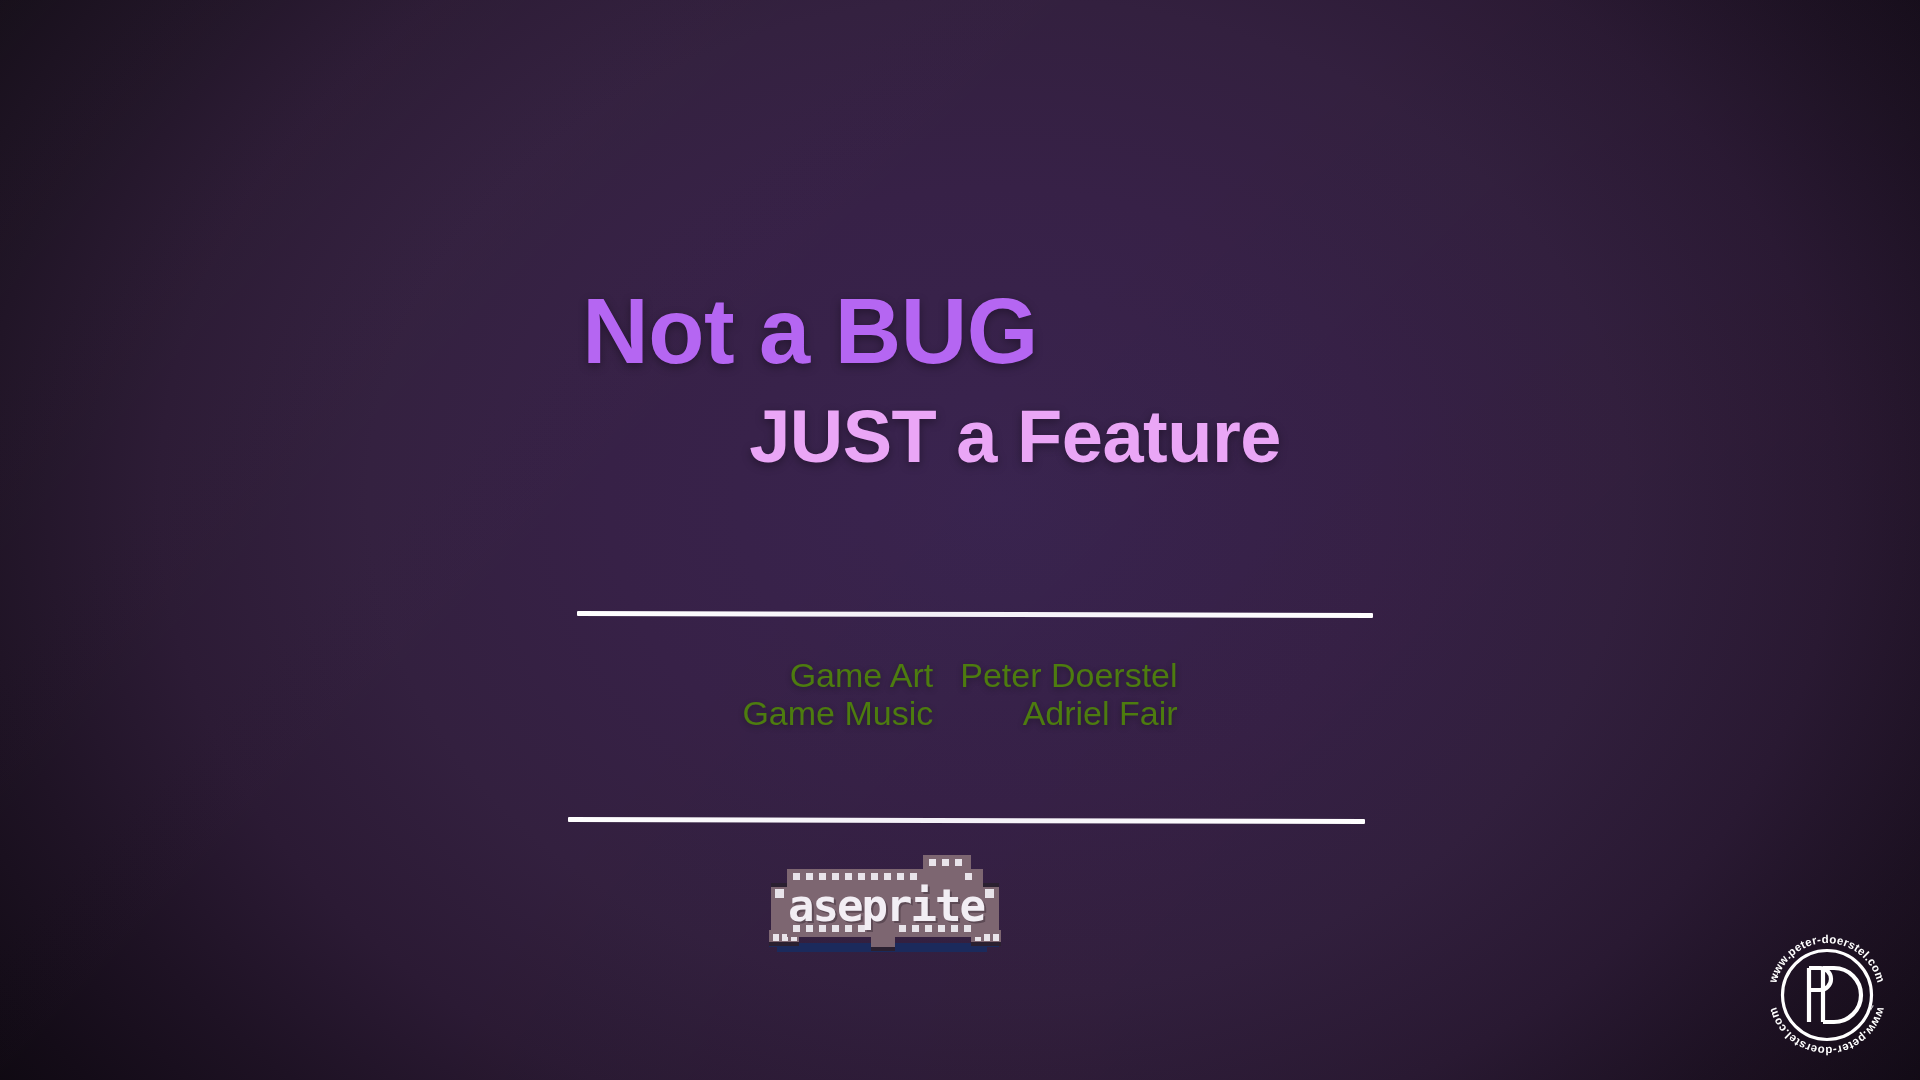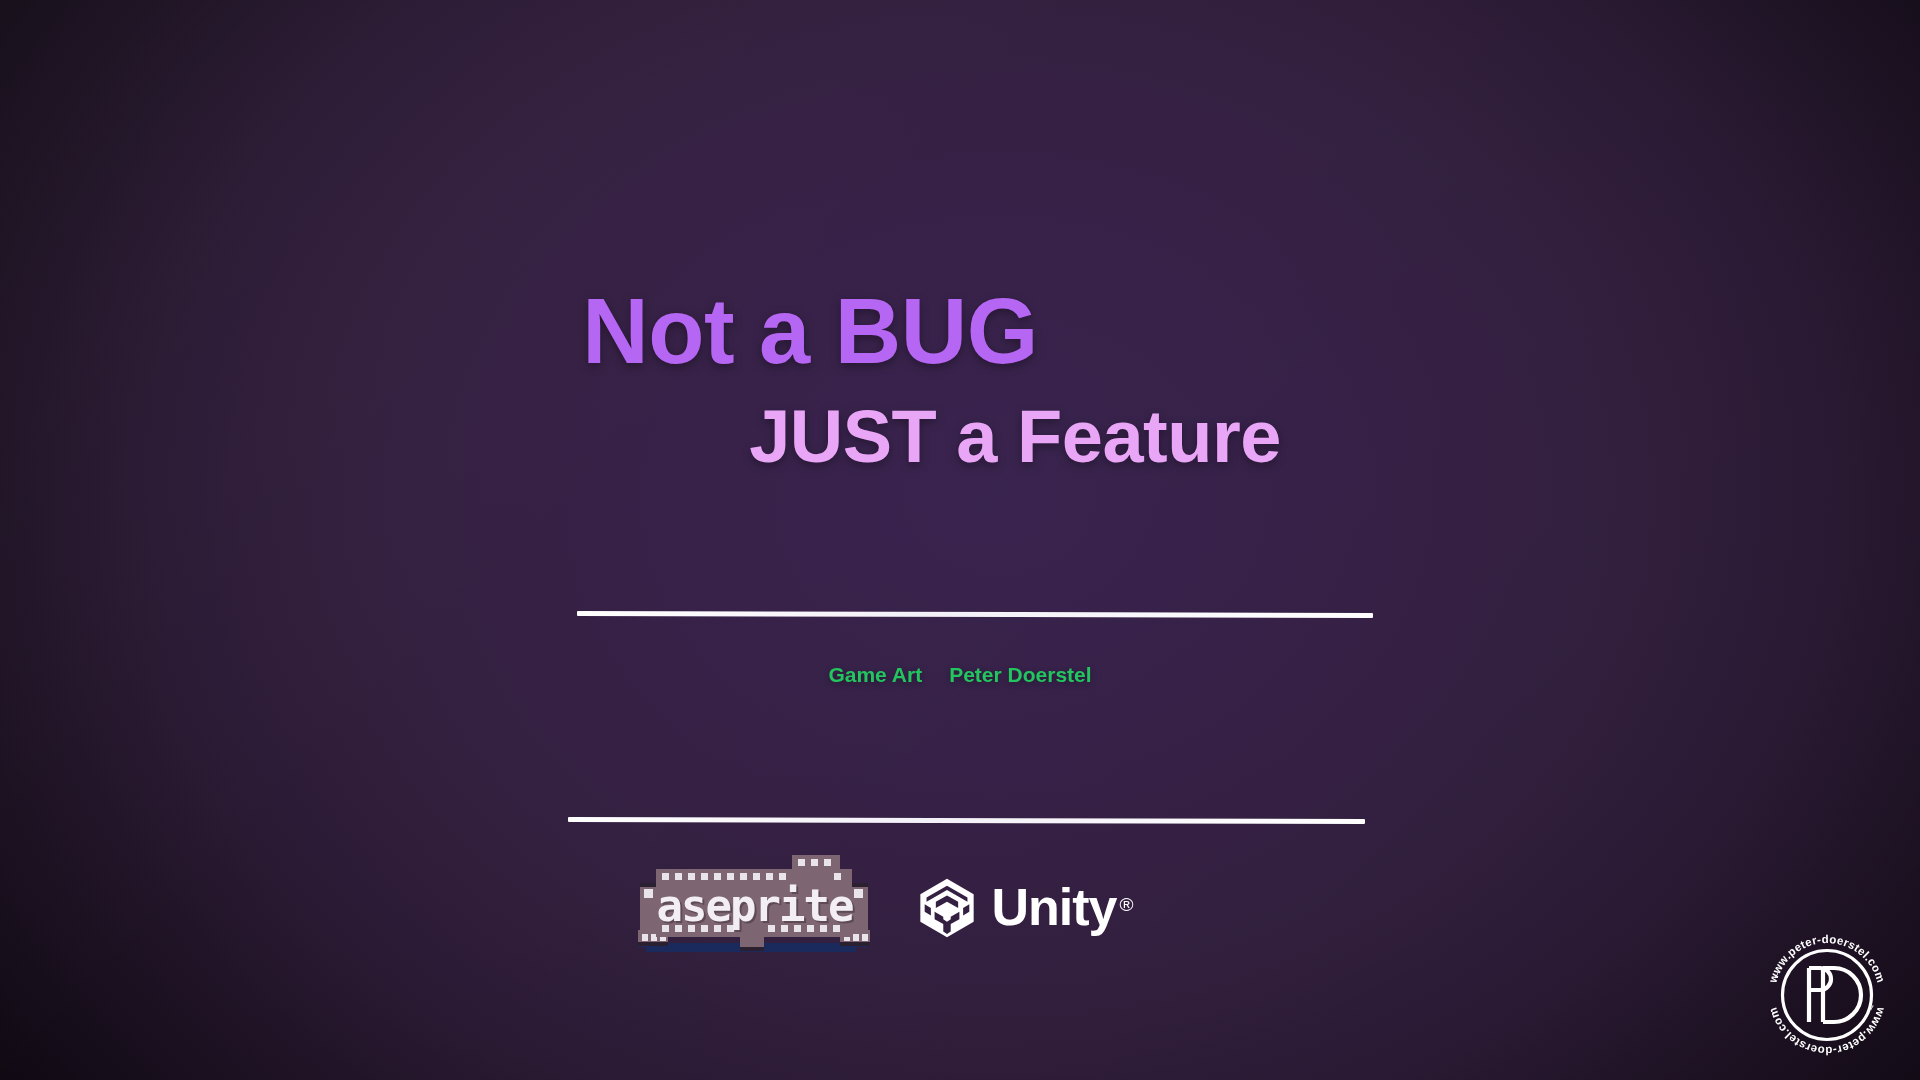--- a/index.html
+++ b/index.html
@@ -80,23 +80,23 @@
   
   #credits {
     position:absolute;
     left:0; right:0;
     top:656px;
     display:flex;
     justify-content:center;
   }
   #credits-table { border-collapse:collapse; }
   #credits-table td {
-    font-size:21px;
-    font-weight:bold;
-    color:#22c55e;
+    font-size:34px;
+    font-weight:normal;
+    color:#4d7c0f;
     line-height:38px;
     padding:0;
     white-space:nowrap;
     text-shadow:0 2px 6px rgba(0,0,0,0.3);
   }
   .credit-role { text-align:right; padding-right:27px !important; }
   .credit-name { text-align:right; }
 
   
   #logos {
@@ -180,20 +180,24 @@
   <div class="title-line" id="title-secondary">JUST a Feature</div>
 
   <div class="divider" id="divider-top"></div>
 
   <div id="credits">
     <table id="credits-table">
       <tbody>
         <tr>
           <td class="credit-role">Game Art</td>
           <td class="credit-name">Peter Doerstel</td>
+        </tr>
+        <tr>
+          <td class="credit-role">Game Music</td>
+          <td class="credit-name">Adriel Fair</td>
         </tr>
       </tbody>
     </table>
   </div>
 
   <div class="divider" id="divider-bottom"></div>
 
   <div id="logos">
 
     <div id="aseprite-logo">
@@ -251,35 +255,20 @@
       <div class="px ase-perf" style="left:130px; top:70px; width:7px; height:7px;"></div>
       <div class="px ase-perf" style="left:143px; top:70px; width:7px; height:7px;"></div>
       <div class="px ase-perf" style="left:156px; top:70px; width:7px; height:7px;"></div>
       <div class="px ase-perf" style="left:169px; top:70px; width:7px; height:7px;"></div>
       <div class="px ase-perf" style="left:182px; top:70px; width:7px; height:7px;"></div>
       <div class="px ase-perf" style="left:195px; top:70px; width:7px; height:7px;"></div>
 
       <div id="aseprite-wordmark">aseprite</div>
     </div>
 
-    <div id="unity-logo">
-      <svg id="unity-mark" viewBox="0 0 100 100">
-        <path fill="#ffffff" d="M50 3 L93 28 L93 72 L50 97 L7 72 L7 28 Z
-                                 M50 14 L17 33 L17 40 L50 21 L83 40 L83 33 Z
-                                 M14 44 L14 56 L24 62 L24 50 Z
-                                 M86 44 L76 50 L76 62 L86 56 Z
-                                 M30 56 L30 68 L44 76 L44 88 L50 92 L56 88
-                                 L56 76 L70 68 L70 56 L56 64 L56 68 L50 72
-                                 L44 68 L44 64 Z
-                                 M50 30 L32 40 L32 50 L50 40 L68 50 L68 40 Z"></path>
-      </svg>
-      <div id="unity-wordmark">
-        <span>Unity</span><span id="unity-registered">®</span>
-      </div>
-    </div>
   </div>
 
   <svg id="watermark" viewBox="0 0 150 150">
     <defs>
       <path id="ring-top" d="M 23,75 A 52,52 0 0 1 127,75" fill="none"></path>
       <path id="ring-bottom" d="M 127,75 A 52,52 0 0 1 23,75" fill="none"></path>
     </defs>
 
     <circle cx="75" cy="75" r="44.5" fill="none" stroke="#ffffff" stroke-width="3.2"></circle>
 

